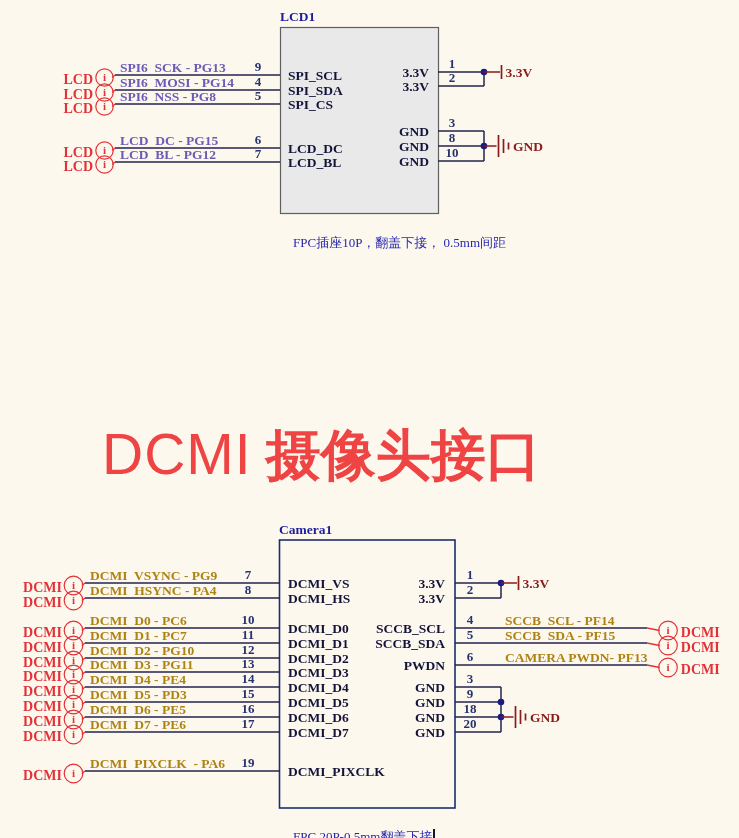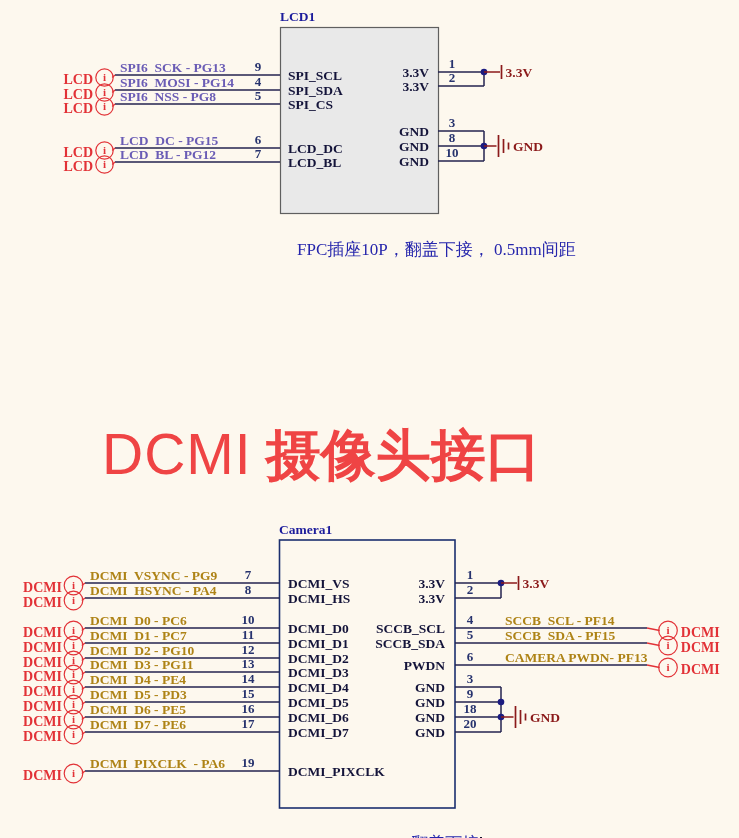--- a/index.html
+++ b/index.html
@@ -12,21 +12,21 @@
   .pname{fill:#14143a;font-size:13.5px;font-weight:bold;}
   .port-t{fill:#e23237;font-size:14px;font-weight:bold;}
   .port-i{fill:#e23237;font-size:11px;font-weight:bold;}
   .pow{fill:#8b1a1a;font-size:13.5px;font-weight:bold;}
   .desig{fill:#1c1c9c;font-size:13.5px;font-weight:600;}
   .title{position:absolute;left:102px;top:419px;color:#ef4444;
          font-family:"Liberation Sans","DejaVu Sans",sans-serif;white-space:nowrap;}
   .t-latin{font-size:57px;font-weight:400;letter-spacing:1px;}
   .t-cjk{font-size:55px;font-weight:800;margin-left:14px;}
   .note{position:absolute;font-family:"Liberation Serif","DejaVu Serif",serif;
-        font-size:17px;color:#2626ac;white-space:pre;}
+        font-size:13px;color:#2626ac;white-space:pre;}
   .note-lcd{left:280px;top:218px;}
   .note-cam{left:280px;top:812px;}
   .caret{display:inline-block;width:2px;height:14px;background:#15152e;margin-left:1px;vertical-align:-2px;}
 </style>
 </head>
 <body>
 
 <div class="page">
   <svg id="sch" width="739" height="838" viewBox="0 0 739 838">
       <rect x="280.5" y="27.5" width="158" height="186" fill="#e9e9e9" stroke="#5f5f5f" stroke-width="1.2"></rect>

